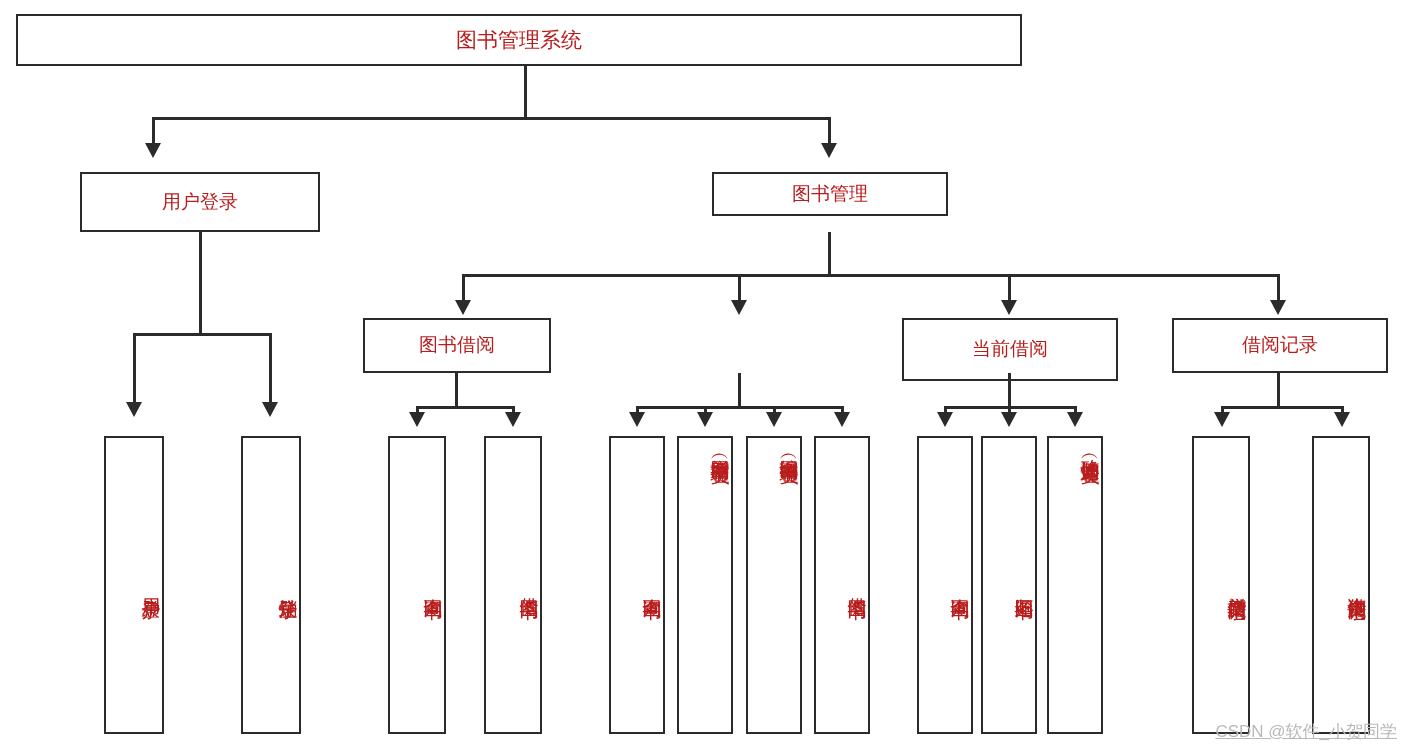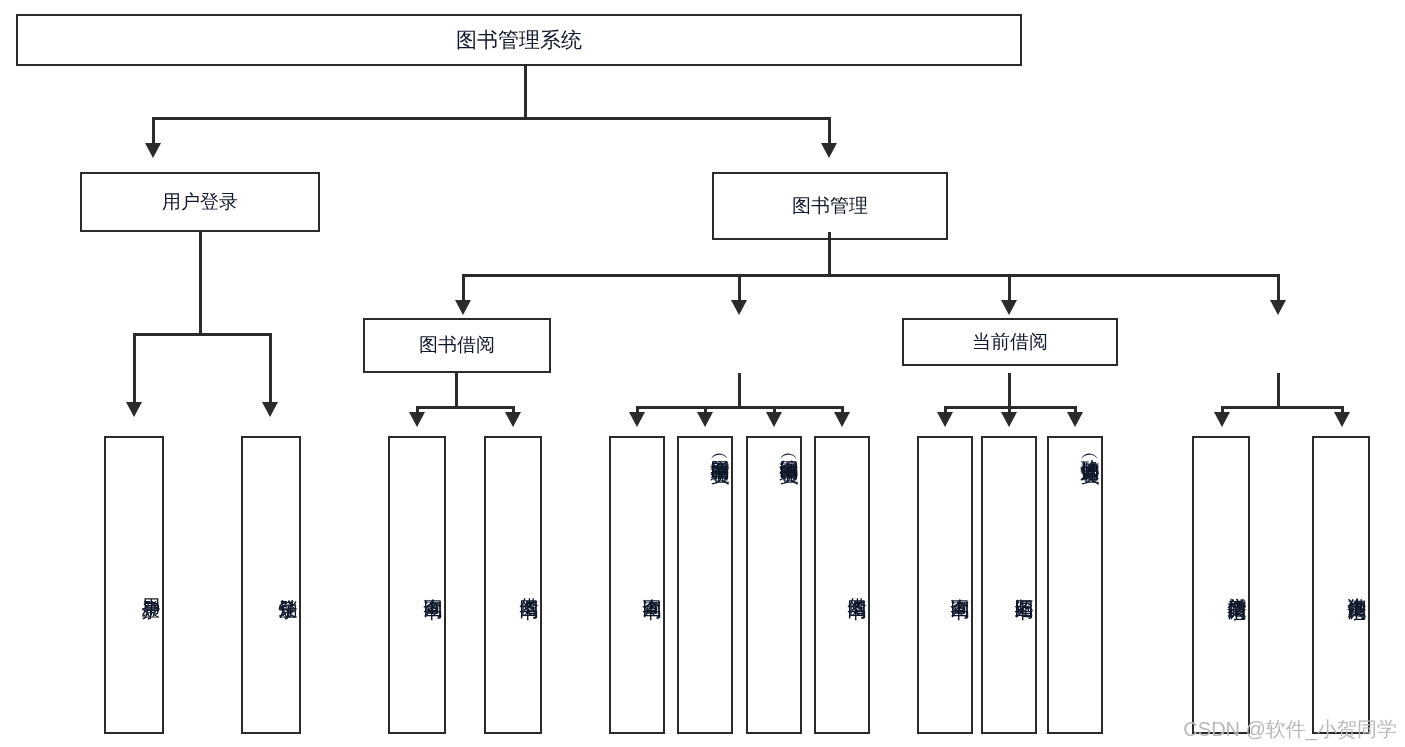--- a/index.html
+++ b/index.html
@@ -20,21 +20,21 @@
   }
   
   .node {
     position: absolute;
     box-sizing: border-box;
     border: 2px solid #2b2b2b;
     background: #ffffff;
     display: flex;
     align-items: center;
     justify-content: center;
-    color: #0f172a;
+    color: #b91c1c;
     line-height: 1.18;
     text-align: right;
   }
   .node.root {
     font-size: 21px;
   }
   .node.lvl1 {
     font-size: 19px;
   }
   .node.lvl2 {
@@ -72,24 +72,25 @@
     height: 0;
     border-left: 8px solid transparent;
     border-right: 8px solid transparent;
     border-top: 15px solid #2b2b2b;
   }
   
   #watermark {
     position: absolute;
     right: 8px;
     bottom: 4px;
-    font-size: 20px;
+    font-size: 17px;
     color: #b9b9b9;
     white-space: nowrap;
     user-select: none;
+    text-decoration: underline;
   }
 </style>
 </head>
 <body>
 
 <div id="canvas">
 
   <div class="node root" style="left:16px; top:14px; width:1006px; height:52px;">
     <span class="label">图书管理系统</span>
   </div>
@@ -100,21 +101,21 @@
 
   <div class="vline" style="left:152px; top:117px; width:3px; height:28px;"></div>
   <div class="arrow" style="left:145px; top:143px;"></div>
 
   <div class="vline" style="left:828px; top:117px; width:3px; height:28px;"></div>
   <div class="arrow" style="left:821px; top:143px;"></div>
 
   <div class="node lvl1" style="left:80px; top:172px; width:240px; height:60px;">
     <span class="label">用户登录</span>
   </div>
-  <div class="node lvl1" style="left:712px; top:172px; width:236px; height:68px;">
+  <div class="node lvl1" style="left:712px; top:172px; width:236px; height:44px;">
     <span class="label">图书管理</span>
   </div>
 
   <div class="vline" style="left:199px; top:232px; width:3px; height:103px;"></div>
   <div class="hline" style="left:133px; top:333px; width:138px; height:3px;"></div>
   <div class="vline" style="left:133px; top:333px; width:3px; height:71px;"></div>
   <div class="arrow" style="left:126px; top:402px;"></div>
   <div class="vline" style="left:269px; top:333px; width:3px; height:71px;"></div>
   <div class="arrow" style="left:262px; top:402px;"></div>
 
@@ -125,22 +126,25 @@
   <div class="vline" style="left:738px; top:274px; width:3px; height:28px;"></div>
   <div class="arrow" style="left:731px; top:300px;"></div>
   <div class="vline" style="left:1008px; top:274px; width:3px; height:28px;"></div>
   <div class="arrow" style="left:1001px; top:300px;"></div>
   <div class="vline" style="left:1277px; top:274px; width:3px; height:28px;"></div>
   <div class="arrow" style="left:1270px; top:300px;"></div>
 
   <div class="node lvl2" style="left:363px; top:318px; width:188px; height:55px;">
     <span class="label">图书借阅</span>
   </div>
-  <div class="node lvl2" style="left:902px; top:318px; width:216px; height:48px;">
+  <div class="node lvl2" style="left:902px; top:318px; width:216px; height:63px;">
     <span class="label">当前借阅</span>
+  </div>
+  <div class="node lvl2" style="left:1172px; top:318px; width:216px; height:55px;">
+    <span class="label">借阅记录</span>
   </div>
 
   <div class="vline" style="left:455px; top:373px; width:3px; height:35px;"></div>
   <div class="hline" style="left:416px; top:406px; width:99px; height:3px;"></div>
   <div class="vline" style="left:416px; top:406px; width:3px; height:10px;"></div>
   <div class="arrow" style="left:409px; top:412px;"></div>
   <div class="vline" style="left:512px; top:406px; width:3px; height:10px;"></div>
   <div class="arrow" style="left:505px; top:412px;"></div>
 
   <div class="vline" style="left:738px; top:373px; width:3px; height:35px;"></div>

